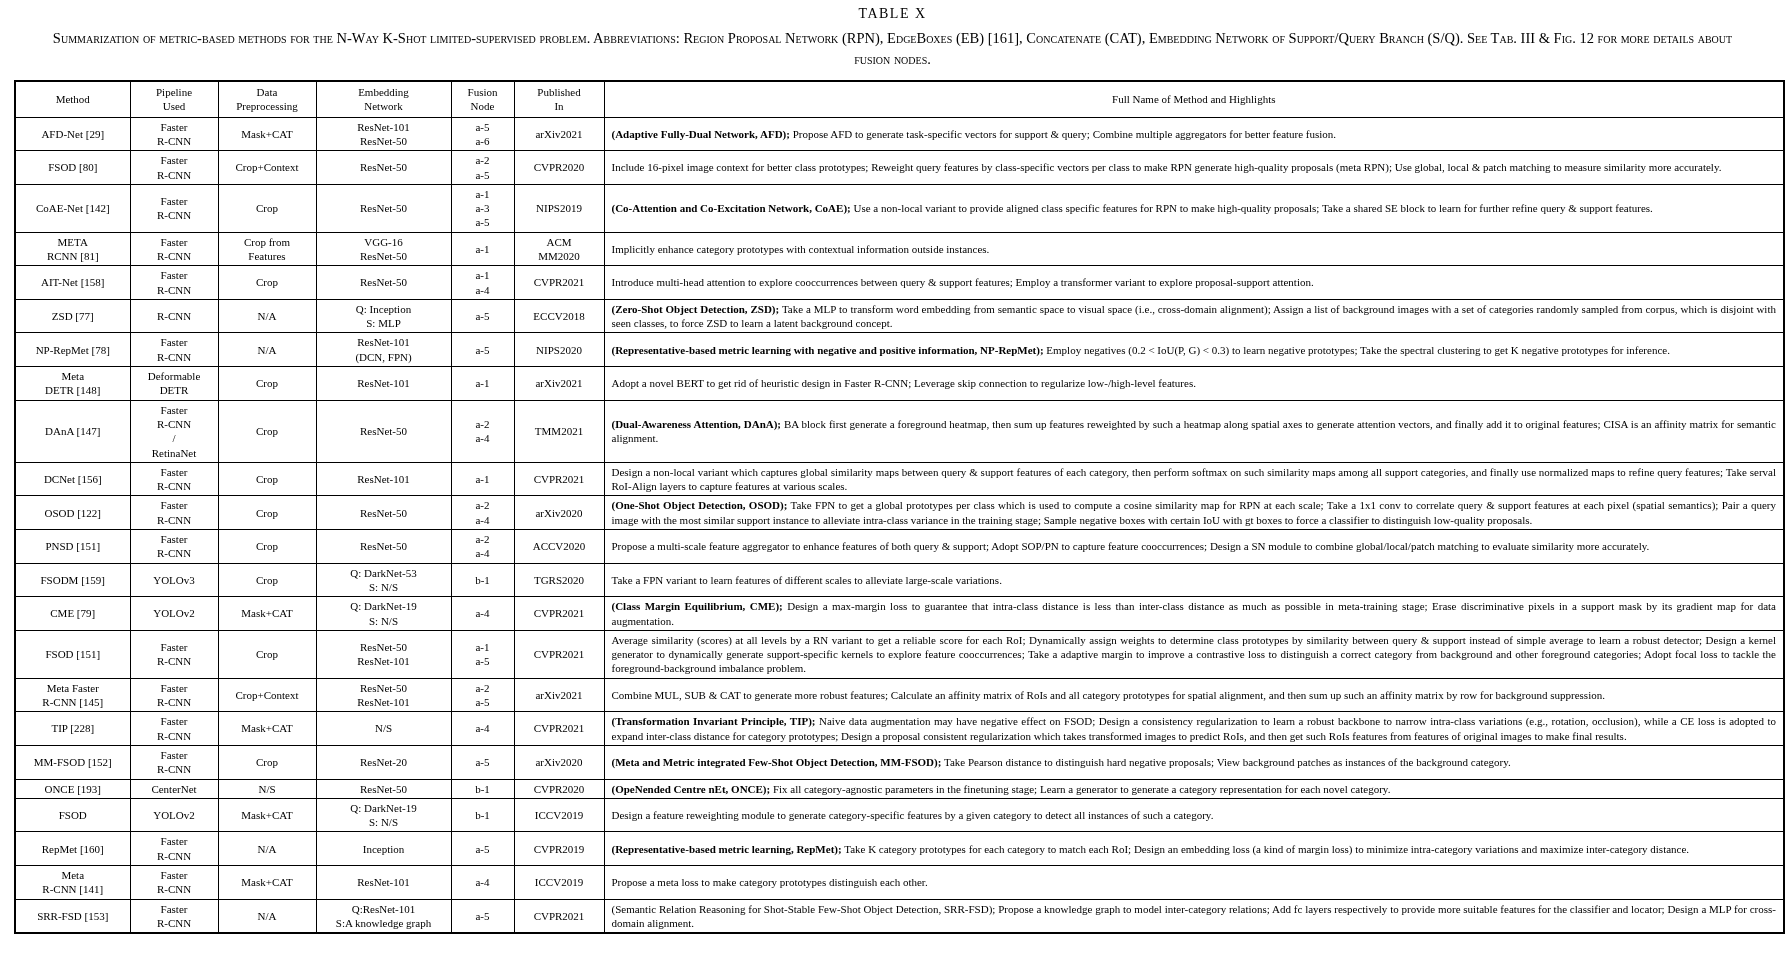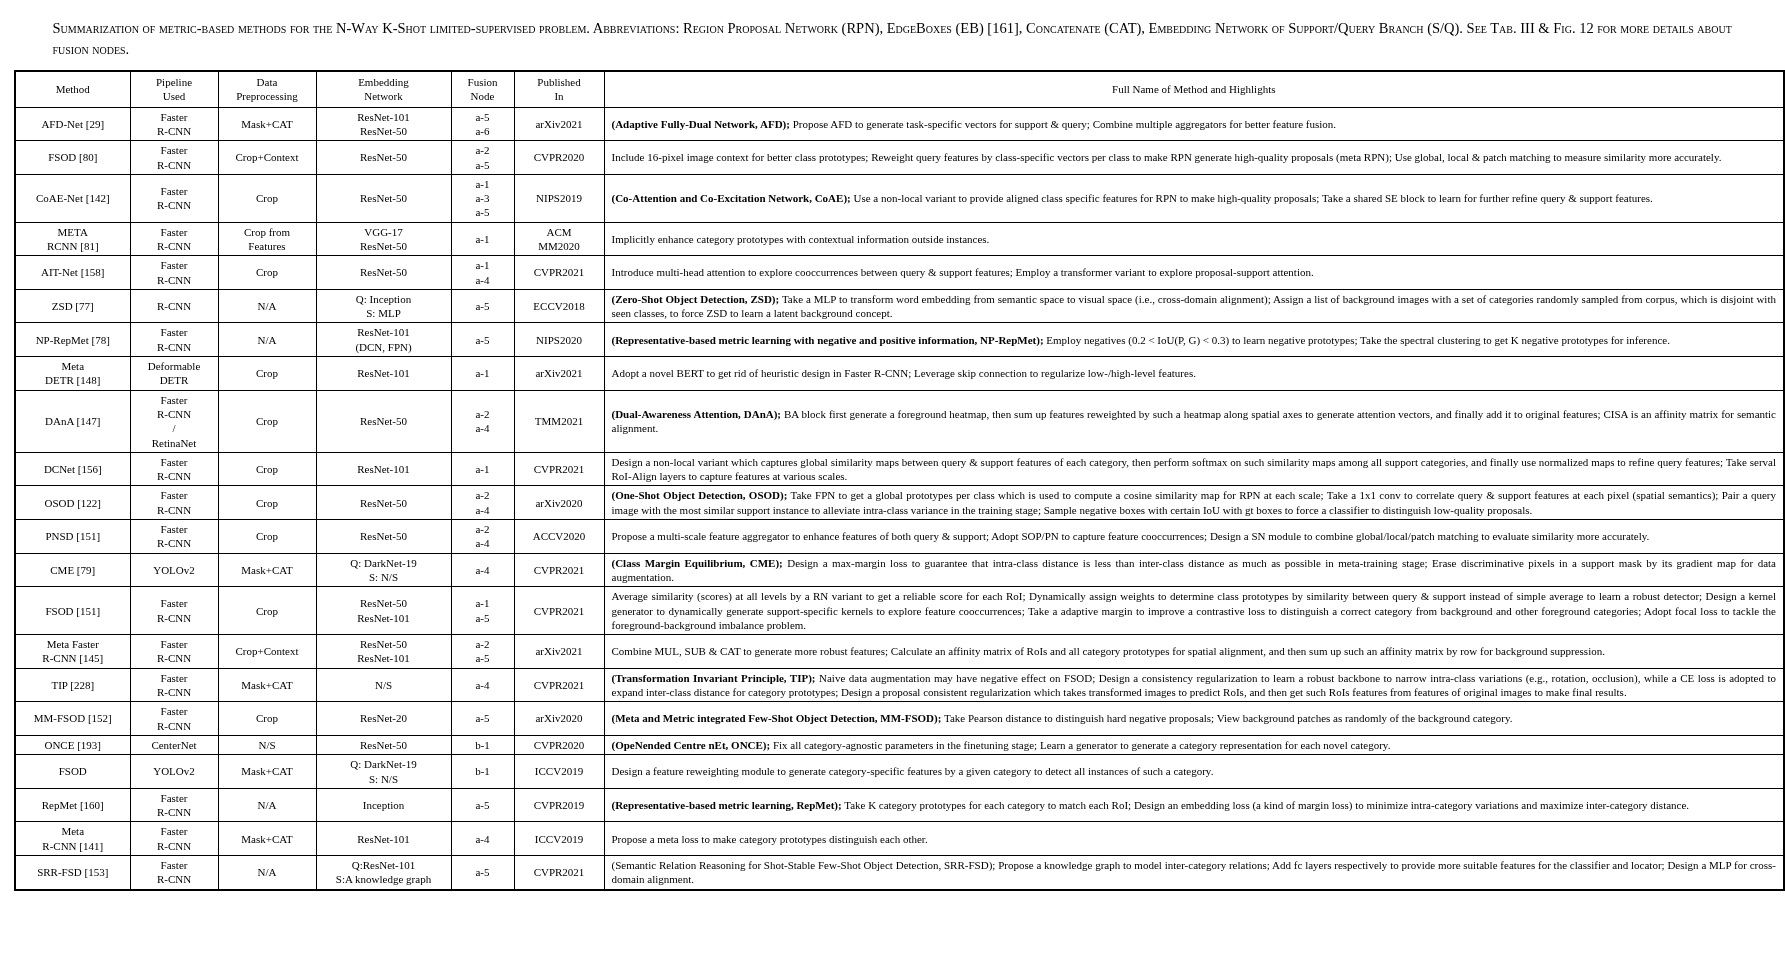--- a/index.html
+++ b/index.html
@@ -17,26 +17,26 @@
     padding-top: 6px;
     overflow: hidden;
   }
   .table-title {
     text-align: center;
     font-size: 14px;
     letter-spacing: 1.5px;
     margin-bottom: 4px;
   }
   .table-caption {
-    text-align: left;
+    text-align: center;
     font-variant: small-caps;
     font-size: 14.5px;
     line-height: 1.45;
     max-width: 1680px;
-    margin: 12px auto 10px auto;
+    margin: 6px auto 10px auto;
   }
   table.methods {
     border-collapse: collapse;
     table-layout: fixed;
     width: 1769px;
     margin-left: 14px;
     border: 2px solid #000;
   }
   table.methods th, table.methods td {
     border: 1px solid #000;
@@ -65,20 +65,21 @@
   col.w-prep     { width: 98px; }
   col.w-embed    { width: 135px; }
   col.w-fusion   { width: 63px; }
   col.w-pub      { width: 90px; }
   col.w-high     { width: 1180px; }
 </style>
 </head>
 <body>
 
 <div class="page">
+  <div class="table-title">TABLE X</div>
   <div class="table-caption">Summarization of metric-based methods for the N-Way K-Shot limited-supervised problem. Abbreviations: Region Proposal Network (RPN), EdgeBoxes (EB) [161], Concatenate (CAT), Embedding Network of Support/Query Branch (S/Q). See Tab. III &amp; Fig. 12 for more details about fusion nodes.</div>
 
   <table class="methods">
     <colgroup>
       <col class="w-method">
       <col class="w-pipeline">
       <col class="w-prep">
       <col class="w-embed">
       <col class="w-fusion">
       <col class="w-pub">
@@ -136,21 +137,21 @@
           <td class="c-published">NIPS2019</td>
           <td class="c-highlight"><b>(Co-Attention and Co-Excitation Network, CoAE);</b> <span>Use a non-local variant to provide aligned class specific features for RPN to make high-quality proposals; Take a shared SE block to learn for further refine query &amp; support features.</span></td>
         </tr>
         <tr>
           <td class="c-method">META
 RCNN [81]</td>
           <td class="c-pipeline">Faster
 R-CNN</td>
           <td class="c-preprocessing">Crop from
 Features</td>
-          <td class="c-embedding">VGG-17
+          <td class="c-embedding">VGG-16
 ResNet-50</td>
           <td class="c-fusion">a-1</td>
           <td class="c-published">ACM
 MM2020</td>
           <td class="c-highlight"><span>Implicitly enhance category prototypes with contextual information outside instances.</span></td>
         </tr>
         <tr>
           <td class="c-method">AIT-Net [158]</td>
           <td class="c-pipeline">Faster
 R-CNN</td>
@@ -232,20 +233,30 @@
           <td class="c-pipeline">Faster
 R-CNN</td>
           <td class="c-preprocessing">Crop</td>
           <td class="c-embedding">ResNet-50</td>
           <td class="c-fusion">a-2
 a-4</td>
           <td class="c-published">ACCV2020</td>
           <td class="c-highlight"><span>Propose a multi-scale feature aggregator to enhance features of both query &amp; support; Adopt SOP/PN to capture feature cooccurrences; Design a SN module to combine global/local/patch matching to evaluate similarity more accurately.</span></td>
         </tr>
         <tr>
+          <td class="c-method">FSODM [159]</td>
+          <td class="c-pipeline">YOLOv3</td>
+          <td class="c-preprocessing">Crop</td>
+          <td class="c-embedding">Q: DarkNet-53
+S: N/S</td>
+          <td class="c-fusion">b-1</td>
+          <td class="c-published">TGRS2020</td>
+          <td class="c-highlight"><span>Take a FPN variant to learn features of different scales to alleviate large-scale variations.</span></td>
+        </tr>
+        <tr>
           <td class="c-method">CME [79]</td>
           <td class="c-pipeline">YOLOv2</td>
           <td class="c-preprocessing">Mask+CAT</td>
           <td class="c-embedding">Q: DarkNet-19
 S: N/S</td>
           <td class="c-fusion">a-4</td>
           <td class="c-published">CVPR2021</td>
           <td class="c-highlight"><b>(Class Margin Equilibrium, CME);</b> <span>Design a max-margin loss to guarantee that intra-class distance is less than inter-class distance as much as possible in meta-training stage; Erase discriminative pixels in a support mask by its gradient map for data augmentation.</span></td>
         </tr>
         <tr>
@@ -284,21 +295,21 @@
           <td class="c-highlight"><b>(Transformation Invariant Principle, TIP);</b> <span>Naive data augmentation may have negative effect on FSOD; Design a consistency regularization to learn a robust backbone to narrow intra-class variations (e.g., rotation, occlusion), while a CE loss is adopted to expand inter-class distance for category prototypes; Design a proposal consistent regularization which takes transformed images to predict RoIs, and then get such RoIs features from features of original images to make final results.</span></td>
         </tr>
         <tr>
           <td class="c-method">MM-FSOD [152]</td>
           <td class="c-pipeline">Faster
 R-CNN</td>
           <td class="c-preprocessing">Crop</td>
           <td class="c-embedding">ResNet-20</td>
           <td class="c-fusion">a-5</td>
           <td class="c-published">arXiv2020</td>
-          <td class="c-highlight"><b>(Meta and Metric integrated Few-Shot Object Detection, MM-FSOD);</b> <span>Take Pearson distance to distinguish hard negative proposals; View background patches as randomly of the background category.</span></td>
+          <td class="c-highlight"><b>(Meta and Metric integrated Few-Shot Object Detection, MM-FSOD);</b> <span>Take Pearson distance to distinguish hard negative proposals; View background patches as instances of the background category.</span></td>
         </tr>
         <tr>
           <td class="c-method">ONCE [193]</td>
           <td class="c-pipeline">CenterNet</td>
           <td class="c-preprocessing">N/S</td>
           <td class="c-embedding">ResNet-50</td>
           <td class="c-fusion">b-1</td>
           <td class="c-published">CVPR2020</td>
           <td class="c-highlight"><b>(OpeNended Centre nEt, ONCE);</b> <span>Fix all category-agnostic parameters in the finetuning stage; Learn a generator to generate a category representation for each novel category.</span></td>
         </tr>

